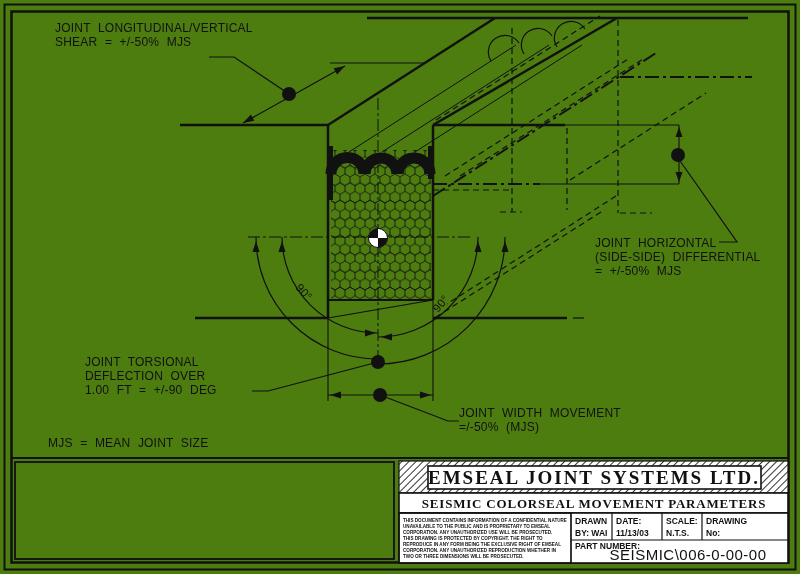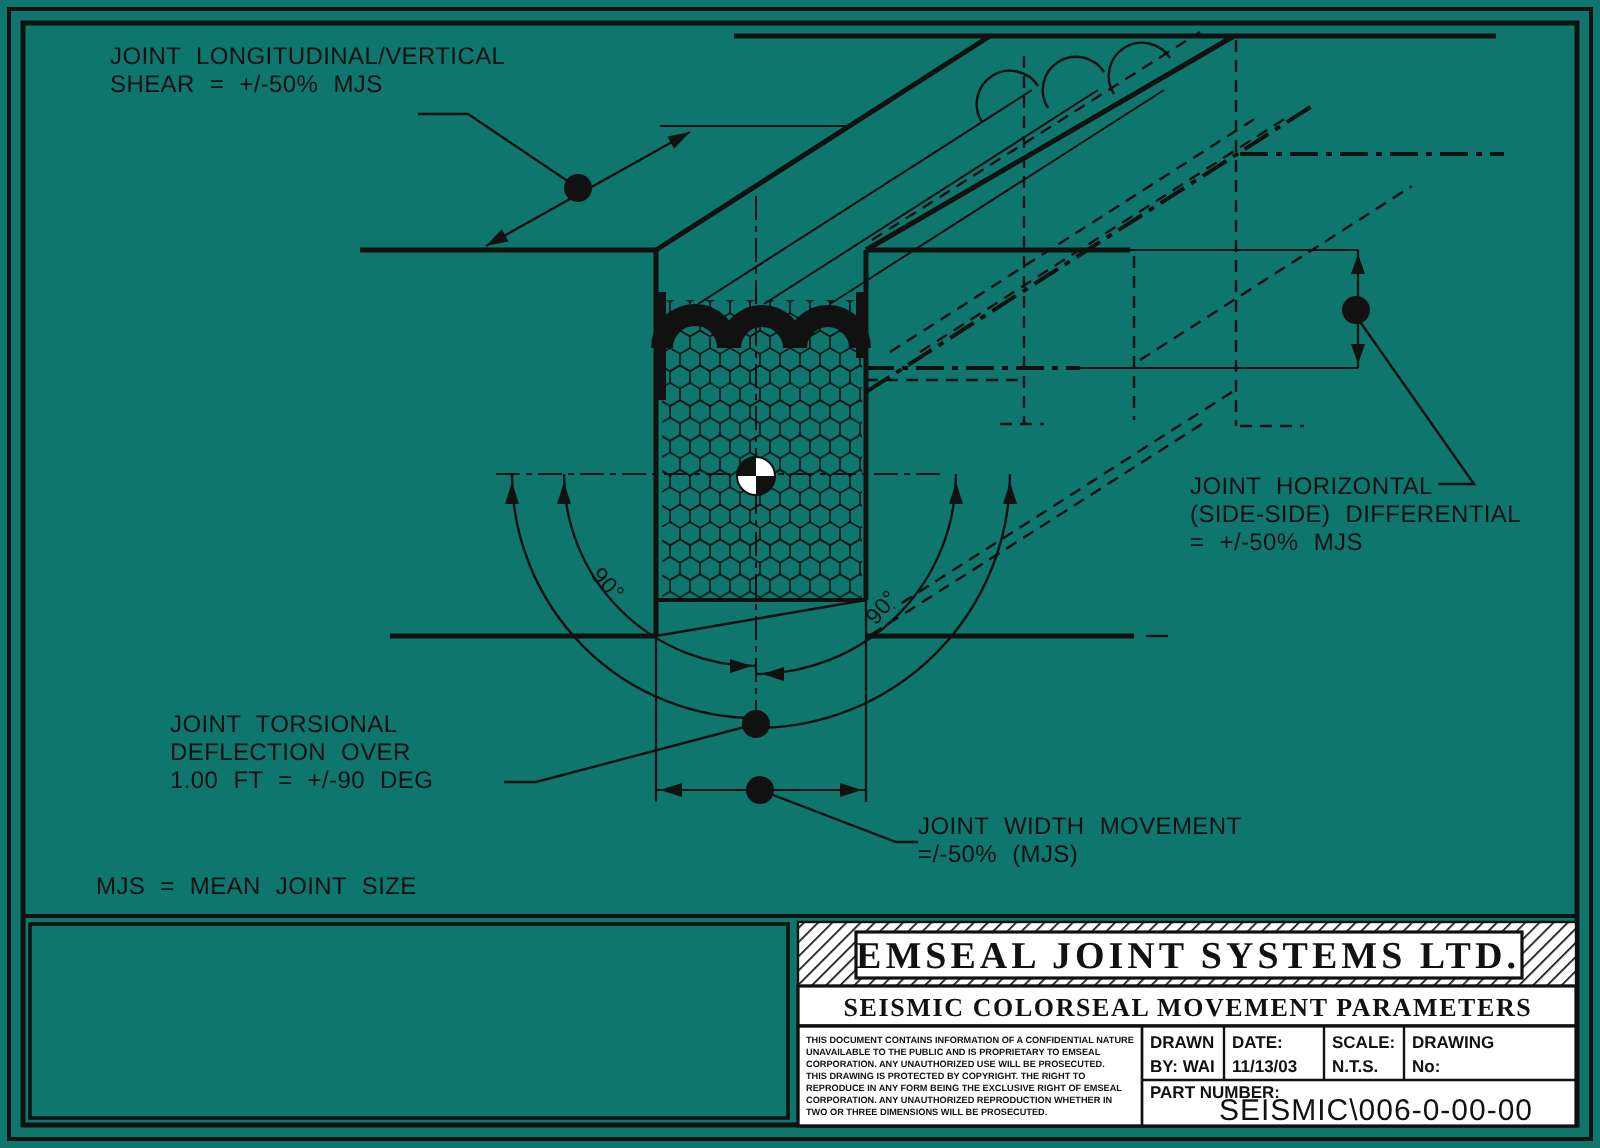--- a/index.html
+++ b/index.html
@@ -1,16 +1,16 @@
 <!DOCTYPE html>
 <html><head>
 <meta charset="utf-8">
 <style>
   html,body{margin:0;padding:0;background:#e8e8e8;}
-  .page{width:800px;height:574px;background:#0f766e;position:relative;margin:0 auto;
+  .page{width:800px;height:574px;background:#4d7c0f;position:relative;margin:0 auto;
         font-family:"Liberation Sans", sans-serif;}
   svg{display:block;}
   .cad{font-family:"Liberation Sans", sans-serif;font-size:12px;fill:#111;
        word-spacing:4px;letter-spacing:.2px;}
   .cad-small{font-family:"Liberation Sans", sans-serif;font-size:11.5px;fill:#111;
        word-spacing:4px;letter-spacing:.2px;}
   .tb-serif-big{font-family:"Liberation Serif", serif;font-weight:bold;font-size:19px;
        letter-spacing:2px;fill:#111;}
   .tb-serif-mid{font-family:"Liberation Serif", serif;font-weight:bold;font-size:13px;
        letter-spacing:.8px;fill:#111;}

